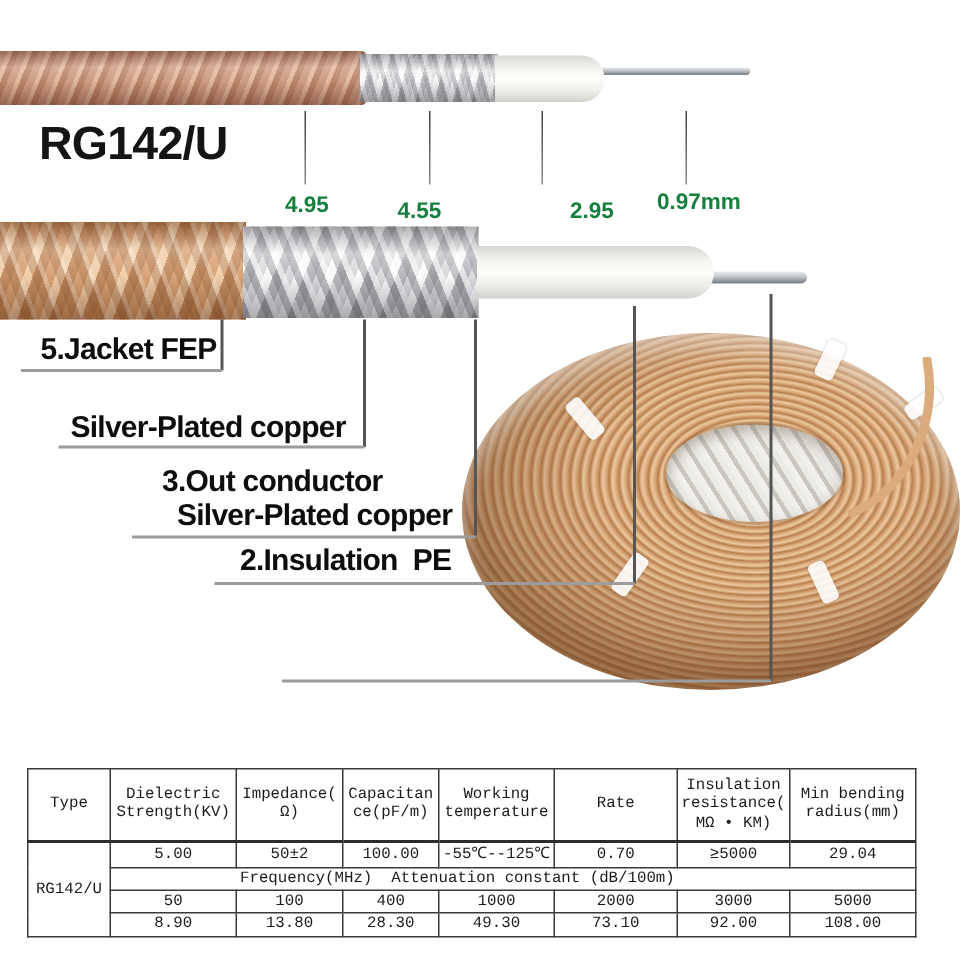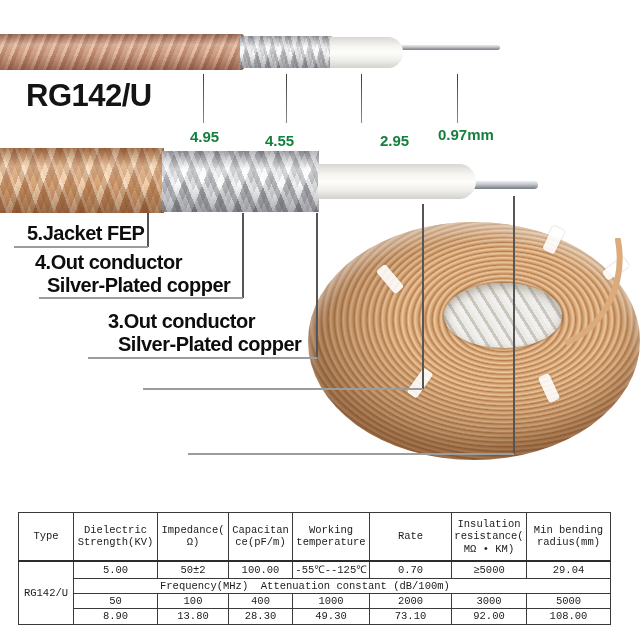--- a/index.html
+++ b/index.html
@@ -123,24 +123,24 @@
   <div class="vline" style="left:422px;top:204px;height:185px;"></div>
   <div class="vline" style="left:513px;top:196px;height:258px;"></div>
 
   <div class="uline" style="left:14px;top:246px;width:134px;"></div>
   <div class="uline" style="left:39px;top:297px;width:204px;"></div>
   <div class="uline" style="left:88px;top:357px;width:229px;"></div>
   <div class="uline" style="left:143px;top:388px;width:280px;"></div>
   <div class="uline" style="left:188px;top:453px;width:326px;"></div>
 
   <div class="layer-label" style="left:27px;top:222px;">5.Jacket FEP</div>
-  <div class="layer-label" style="left:35px;top:251px;">4.Out conductor</div>
   <div class="layer-label" style="left:47px;top:274px;">Silver-Plated copper</div>
   <div class="layer-label" style="left:108px;top:310px;">3.Out conductor</div>
   <div class="layer-label" style="left:118px;top:333px;">Silver-Plated copper</div>
+  <div class="layer-label" style="left:160px;top:363px;">2.Insulation  PE</div>
 
   <table class="spec-table">
     <colgroup>
       <col style="width:55px">
         <col style="width:84px">
         <col style="width:71px">
         <col style="width:64px">
       <col style="width:77px">
         <col style="width:82px">
         <col style="width:75px">

